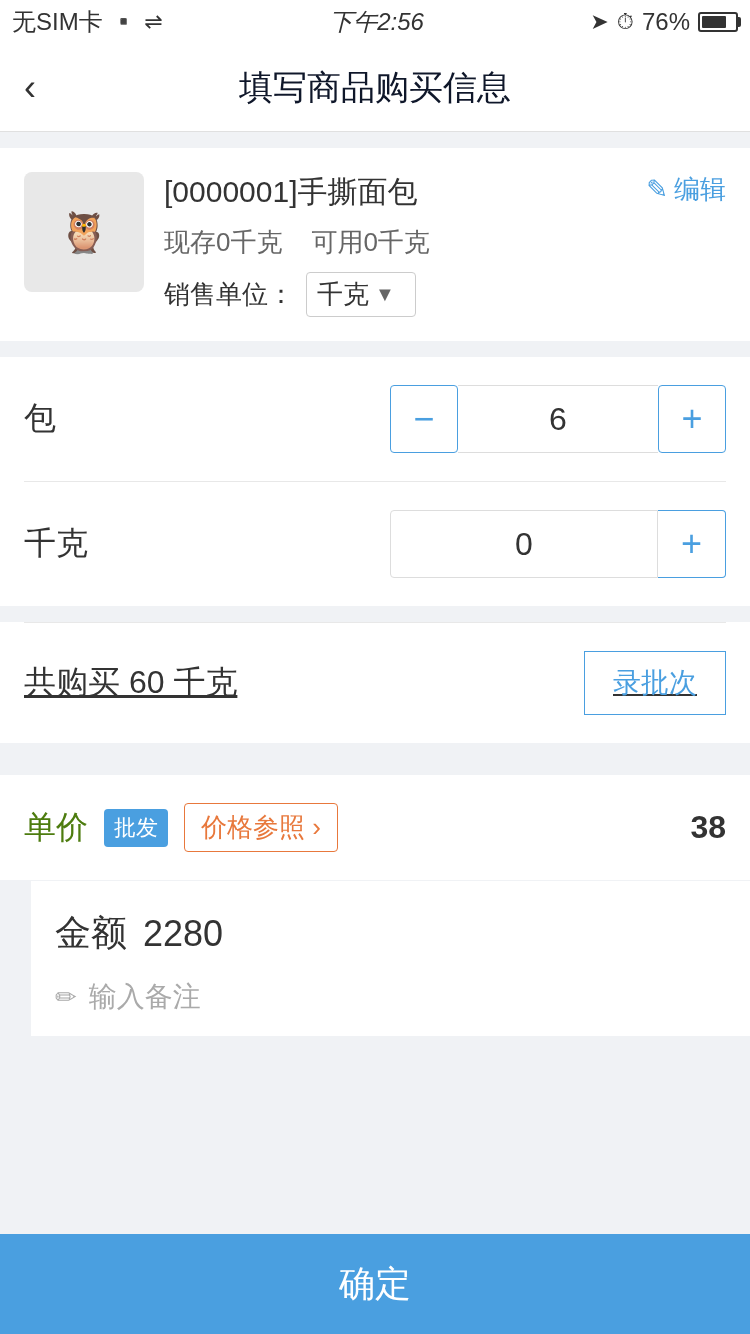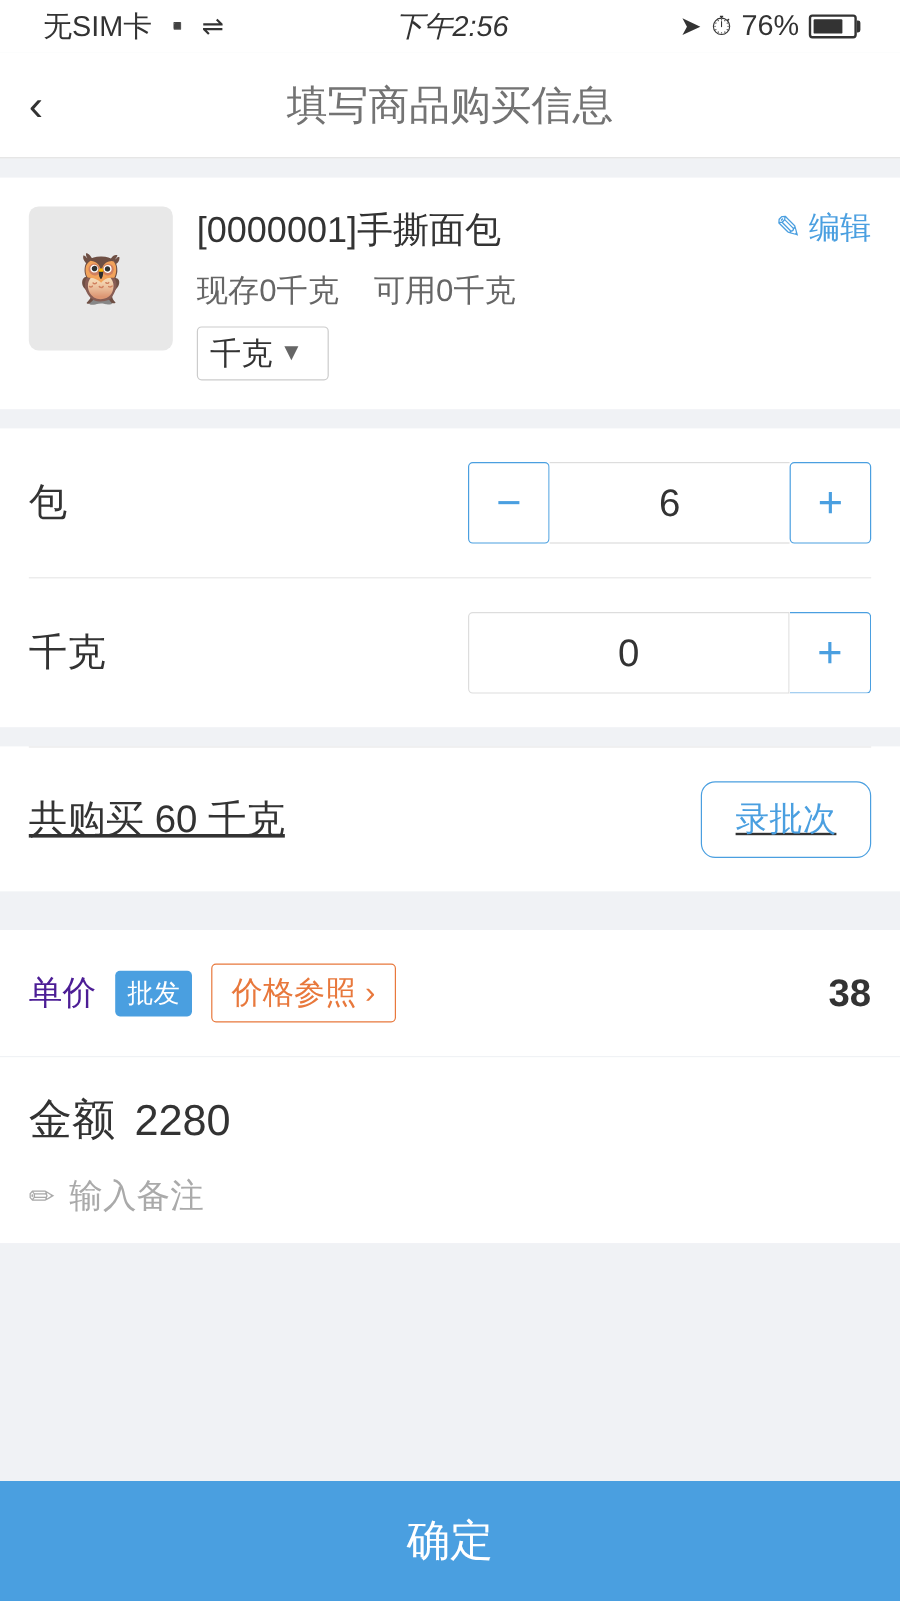--- a/index.html
+++ b/index.html
@@ -15,21 +15,21 @@
     }
 
     
     .status-bar {
       width: 750px;
       height: 44px;
       background: #fff;
       display: flex;
       align-items: center;
       justify-content: space-between;
-      padding: 0 36px;
+      padding: 0 12px;
       font-size: 24px;
       color: #333;
     }
     .status-left { display: flex; align-items: center; gap: 8px; }
     .status-right { display: flex; align-items: center; gap: 8px; }
     .wifi-icon { font-size: 22px; }
     .battery { 
       width: 40px; height: 20px; border: 2px solid #333; border-radius: 3px; 
       position: relative; display: inline-flex; align-items: center; padding: 2px;
     }
@@ -53,21 +53,21 @@
     .nav-back {
       position: absolute;
       left: 24px;
       font-size: 36px;
       color: #333;
       cursor: pointer;
     }
     .nav-title {
       font-size: 34px;
       font-weight: 500;
-      color: #737373;
+      color: #0f172a;
     }
 
     
     .product-section {
       background: #fff;
       margin-top: 16px;
       padding: 24px;
       display: flex;
       align-items: flex-start;
       gap: 20px;
@@ -229,39 +229,39 @@
     }
     .summary-text {
       font-size: 32px;
       color: #333;
     }
     .batch-btn {
       border: 1px solid #4a9fe0;
       color: #4a9fe0;
       background: #fff;
       padding: 12px 28px;
-      border-radius: 12px;
+      border-radius: 0;
       font-size: 28px;
       cursor: pointer;
     }
 
     
     .price-section {
       background: #fff;
       margin-top: 16px;
       padding: 28px 24px;
     }
     .price-row {
       display: flex;
       align-items: center;
       gap: 16px;
     }
     .price-label {
-      font-size: 28px;
-      color: #4c1d95;
+      font-size: 32px;
+      color: #4d7c0f;
     }
     .price-badge {
       background: #4a9fe0;
       color: #fff;
       font-size: 22px;
       padding: 4px 10px;
       border-radius: 4px;
     }
     .price-ref-btn {
       border: 1px solid #e8783c;
@@ -280,20 +280,21 @@
       font-size: 32px;
       color: #333;
       font-weight: 700;
     }
 
     
     .amount-section {
       background: #fff;
       margin-top: 1px;
       padding: 28px 24px 20px;
+      margin-left: 31px;
     }
     .amount-row {
       display: flex;
       align-items: center;
       gap: 16px;
       margin-bottom: 20px;
     }
     .amount-label {
       font-size: 36px;
       color: #333;
@@ -366,20 +367,21 @@
     <span class="product-image-inner">🦉</span>
   </div>
   <div class="product-info">
     <div class="product-name">[0000001]手撕面包</div>
     <div class="product-stock">
       <span>现存0千克</span>
       <span>&nbsp;&nbsp;</span>
       <span>可用0千克</span>
     </div>
     <div class="product-unit-row">
+      <span>销售单位：</span>
       <div class="unit-select">
         <span>千克</span>
         <span class="unit-select-arrow">▼</span>
       </div>
     </div>
   </div>
   <div class="edit-btn">
     <span>✎</span>
     <span>编辑</span>
   </div>

